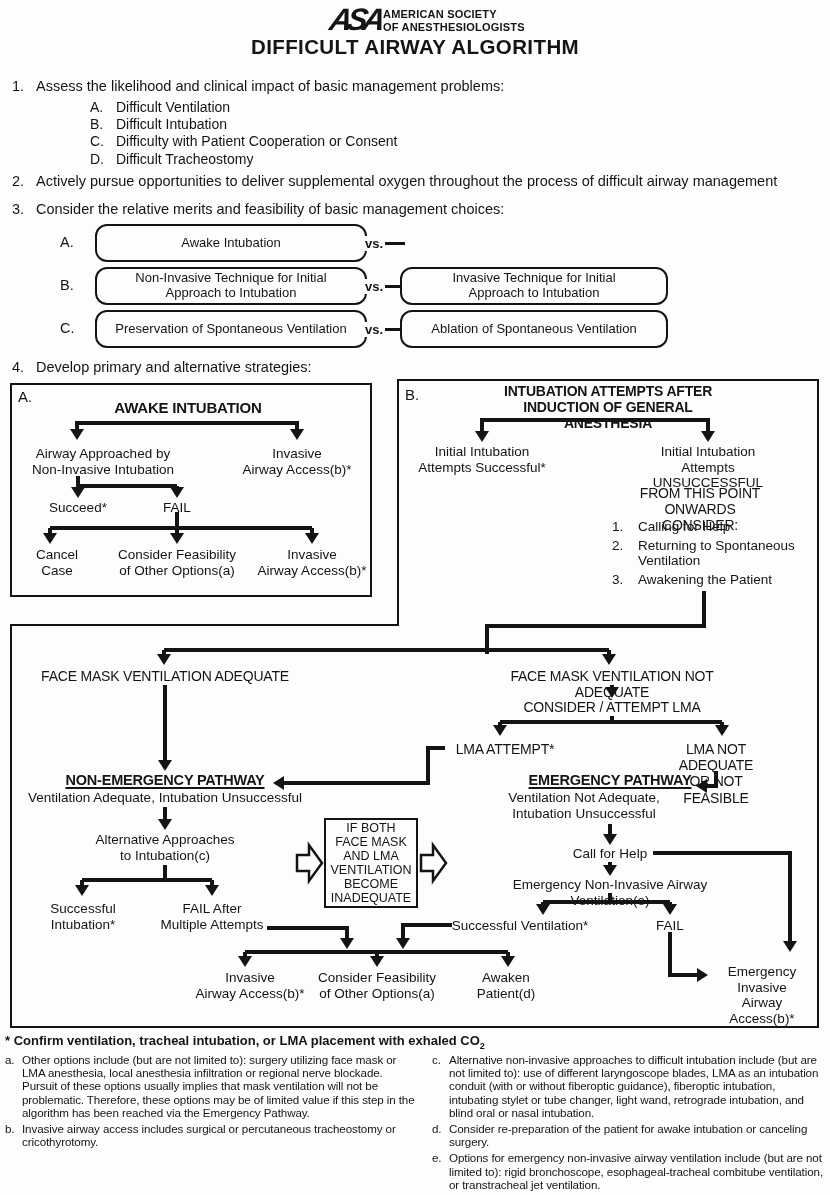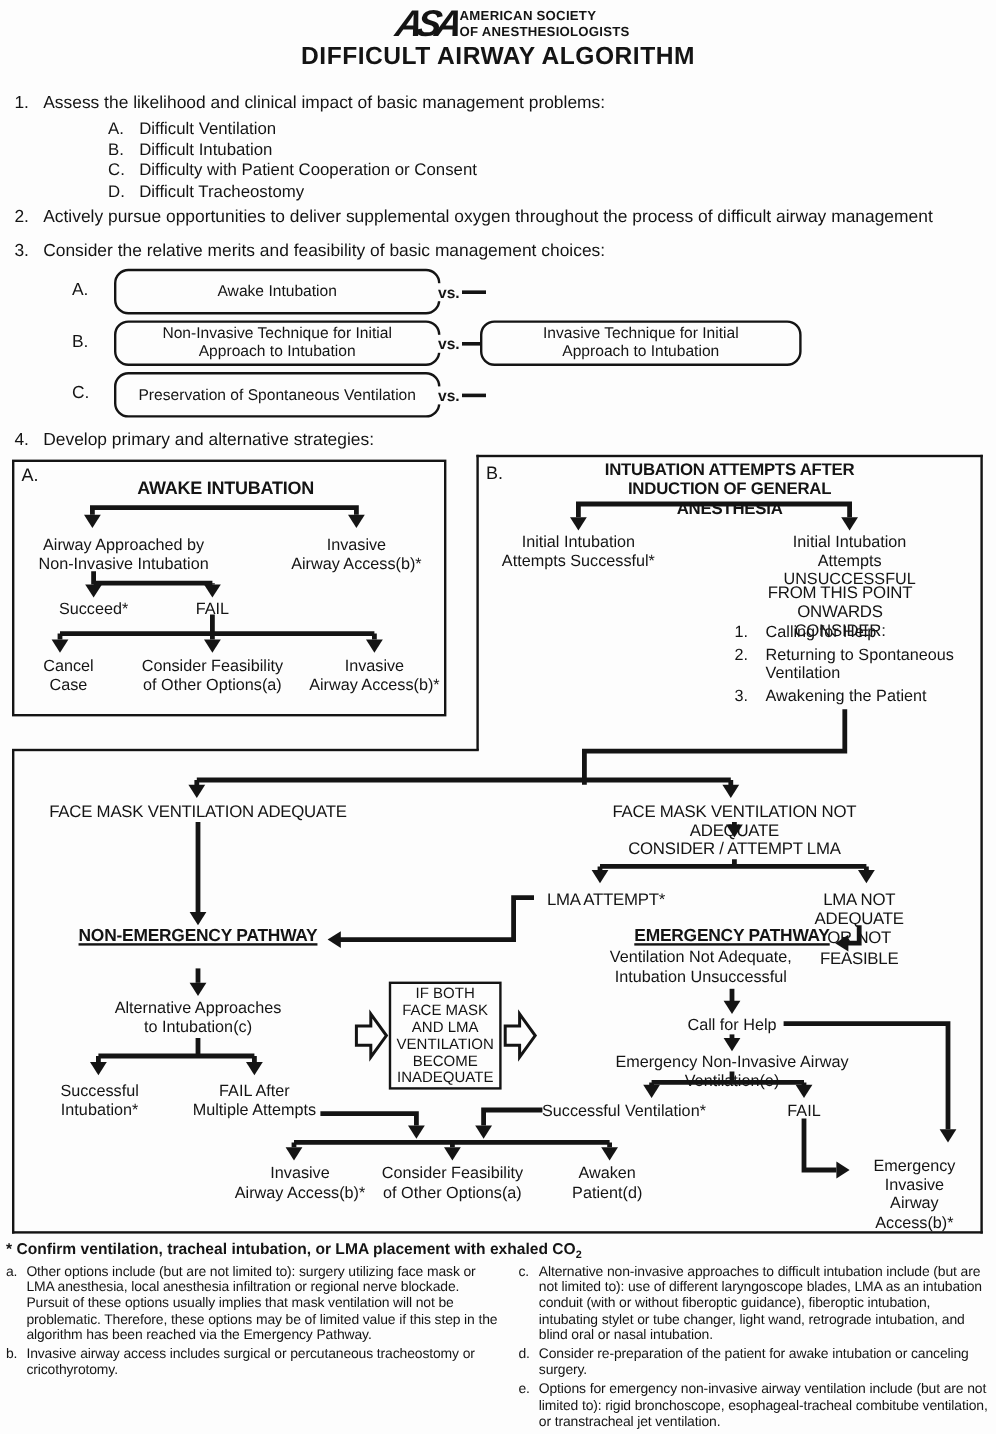--- a/index.html
+++ b/index.html
@@ -117,20 +117,21 @@
     <div class="opt-box opt-right">Invasive Technique for Initial
 Approach to Intubation</div>
   </div>
   <div class="opt-row" style="top:310px">
     <div class="vs-line"></div>
     <div class="opt-letter">C.</div>
     <div class="opt-box opt-left">Preservation of Spontaneous Ventilation</div>
     <div class="vs">
         <span>vs.</span>
       </div>
+    <div class="opt-box opt-right">Ablation of Spontaneous Ventilation</div>
   </div>
 
   <div class="step" style="top:359px">
     <span class="step-num">4.</span>
     <span>Develop primary and alternative strategies:</span>
   </div>
 
   <div class="frame" style="left:10px;top:383px;width:362px;height:214px"></div>
   <div class="frame noborder-bottom" style="left:397px;top:379px;width:422px;height:246px"></div>
   <div class="frame noborder-top" style="left:10px;top:625px;width:809px;height:403px"></div>
@@ -238,20 +239,21 @@
       </div>
   </div>
 
   <div class="node caps" style="left:612px;top:668px">FACE MASK VENTILATION NOT ADEQUATE</div>
   <div class="node caps" style="left:165px;top:668px">FACE MASK VENTILATION ADEQUATE</div>
   <div class="node caps" style="left:612px;top:699px">CONSIDER / ATTEMPT LMA</div>
   <div class="node caps" style="left:505px;top:741px">LMA ATTEMPT*</div>
   <div class="node caps" style="left:716px;top:741px">LMA NOT ADEQUATE
 OR NOT FEASIBLE</div>
   <div class="node b u caps" style="left:165px;top:772px;font-size:14.5px">NON-EMERGENCY PATHWAY</div>
+  <div class="node" style="left:165px;top:790px">Ventilation Adequate, Intubation Unsuccessful</div>
   <div class="node" style="left:165px;top:832px">Alternative Approaches
 to Intubation(c)</div>
   <div class="node" style="left:83px;top:901px">Successful
 Intubation*</div>
   <div class="node" style="left:212px;top:901px">FAIL After
 Multiple Attempts</div>
   <div class="ifbox">IF BOTH
 FACE MASK
 AND LMA
 VENTILATION

